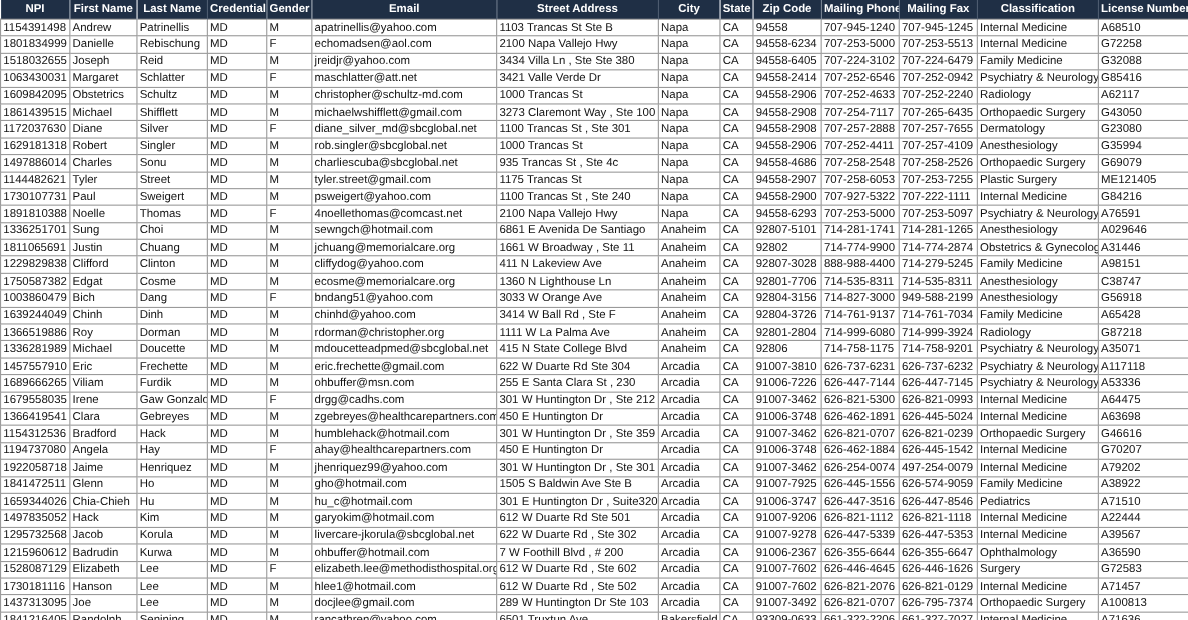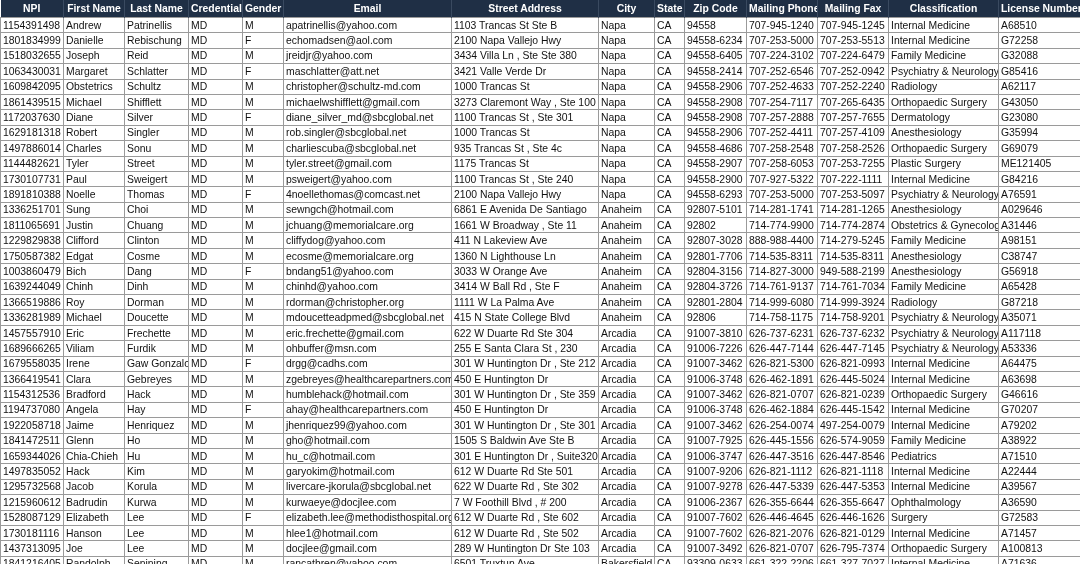--- a/index.html
+++ b/index.html
@@ -543,21 +543,21 @@
         <td>626-447-5353</td>
         <td>Internal Medicine</td>
         <td>A39567</td>
       </tr>
       <tr>
         <td>1215960612</td>
         <td>Badrudin</td>
         <td>Kurwa</td>
         <td>MD</td>
         <td>M</td>
-        <td>kurwaeye@docjlee.com</td>
+        <td>ohbuffer@hotmail.com</td>
         <td>7 W Foothill Blvd , # 200</td>
         <td>Arcadia</td>
         <td>CA</td>
         <td>91006-2367</td>
         <td>626-355-6644</td>
         <td>626-355-6647</td>
         <td>Ophthalmology</td>
         <td>A36590</td>
       </tr>
       <tr>

